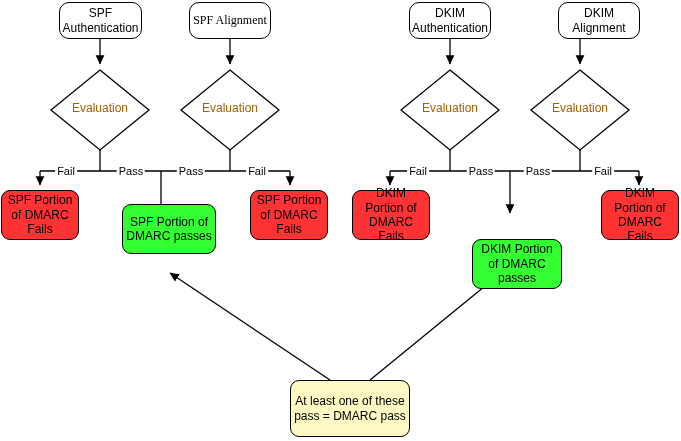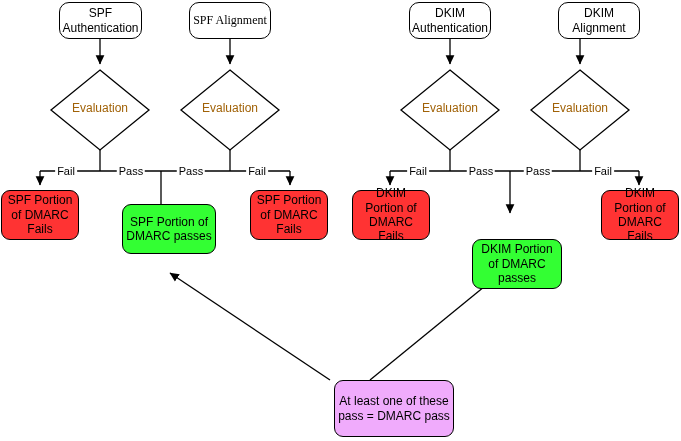--- a/index.html
+++ b/index.html
@@ -39,22 +39,21 @@
     background: #ffffff;
     border-radius: 10px;
   }
   .node.fail {
     background: #ff3333;
   }
   .node.pass {
     background: #33ff33;
   }
   .node.conclusion {
-    background: #f0abfc;
-    margin-left: 44px;
+    background: #fef9c3;
   }
   .diamond-label {
     position: absolute;
     width: 90px;
     transform: translate(-50%, -50%);
     text-align: center;
     font-size: 12px;
     color: #a16207;
   }
   .edge-label {

